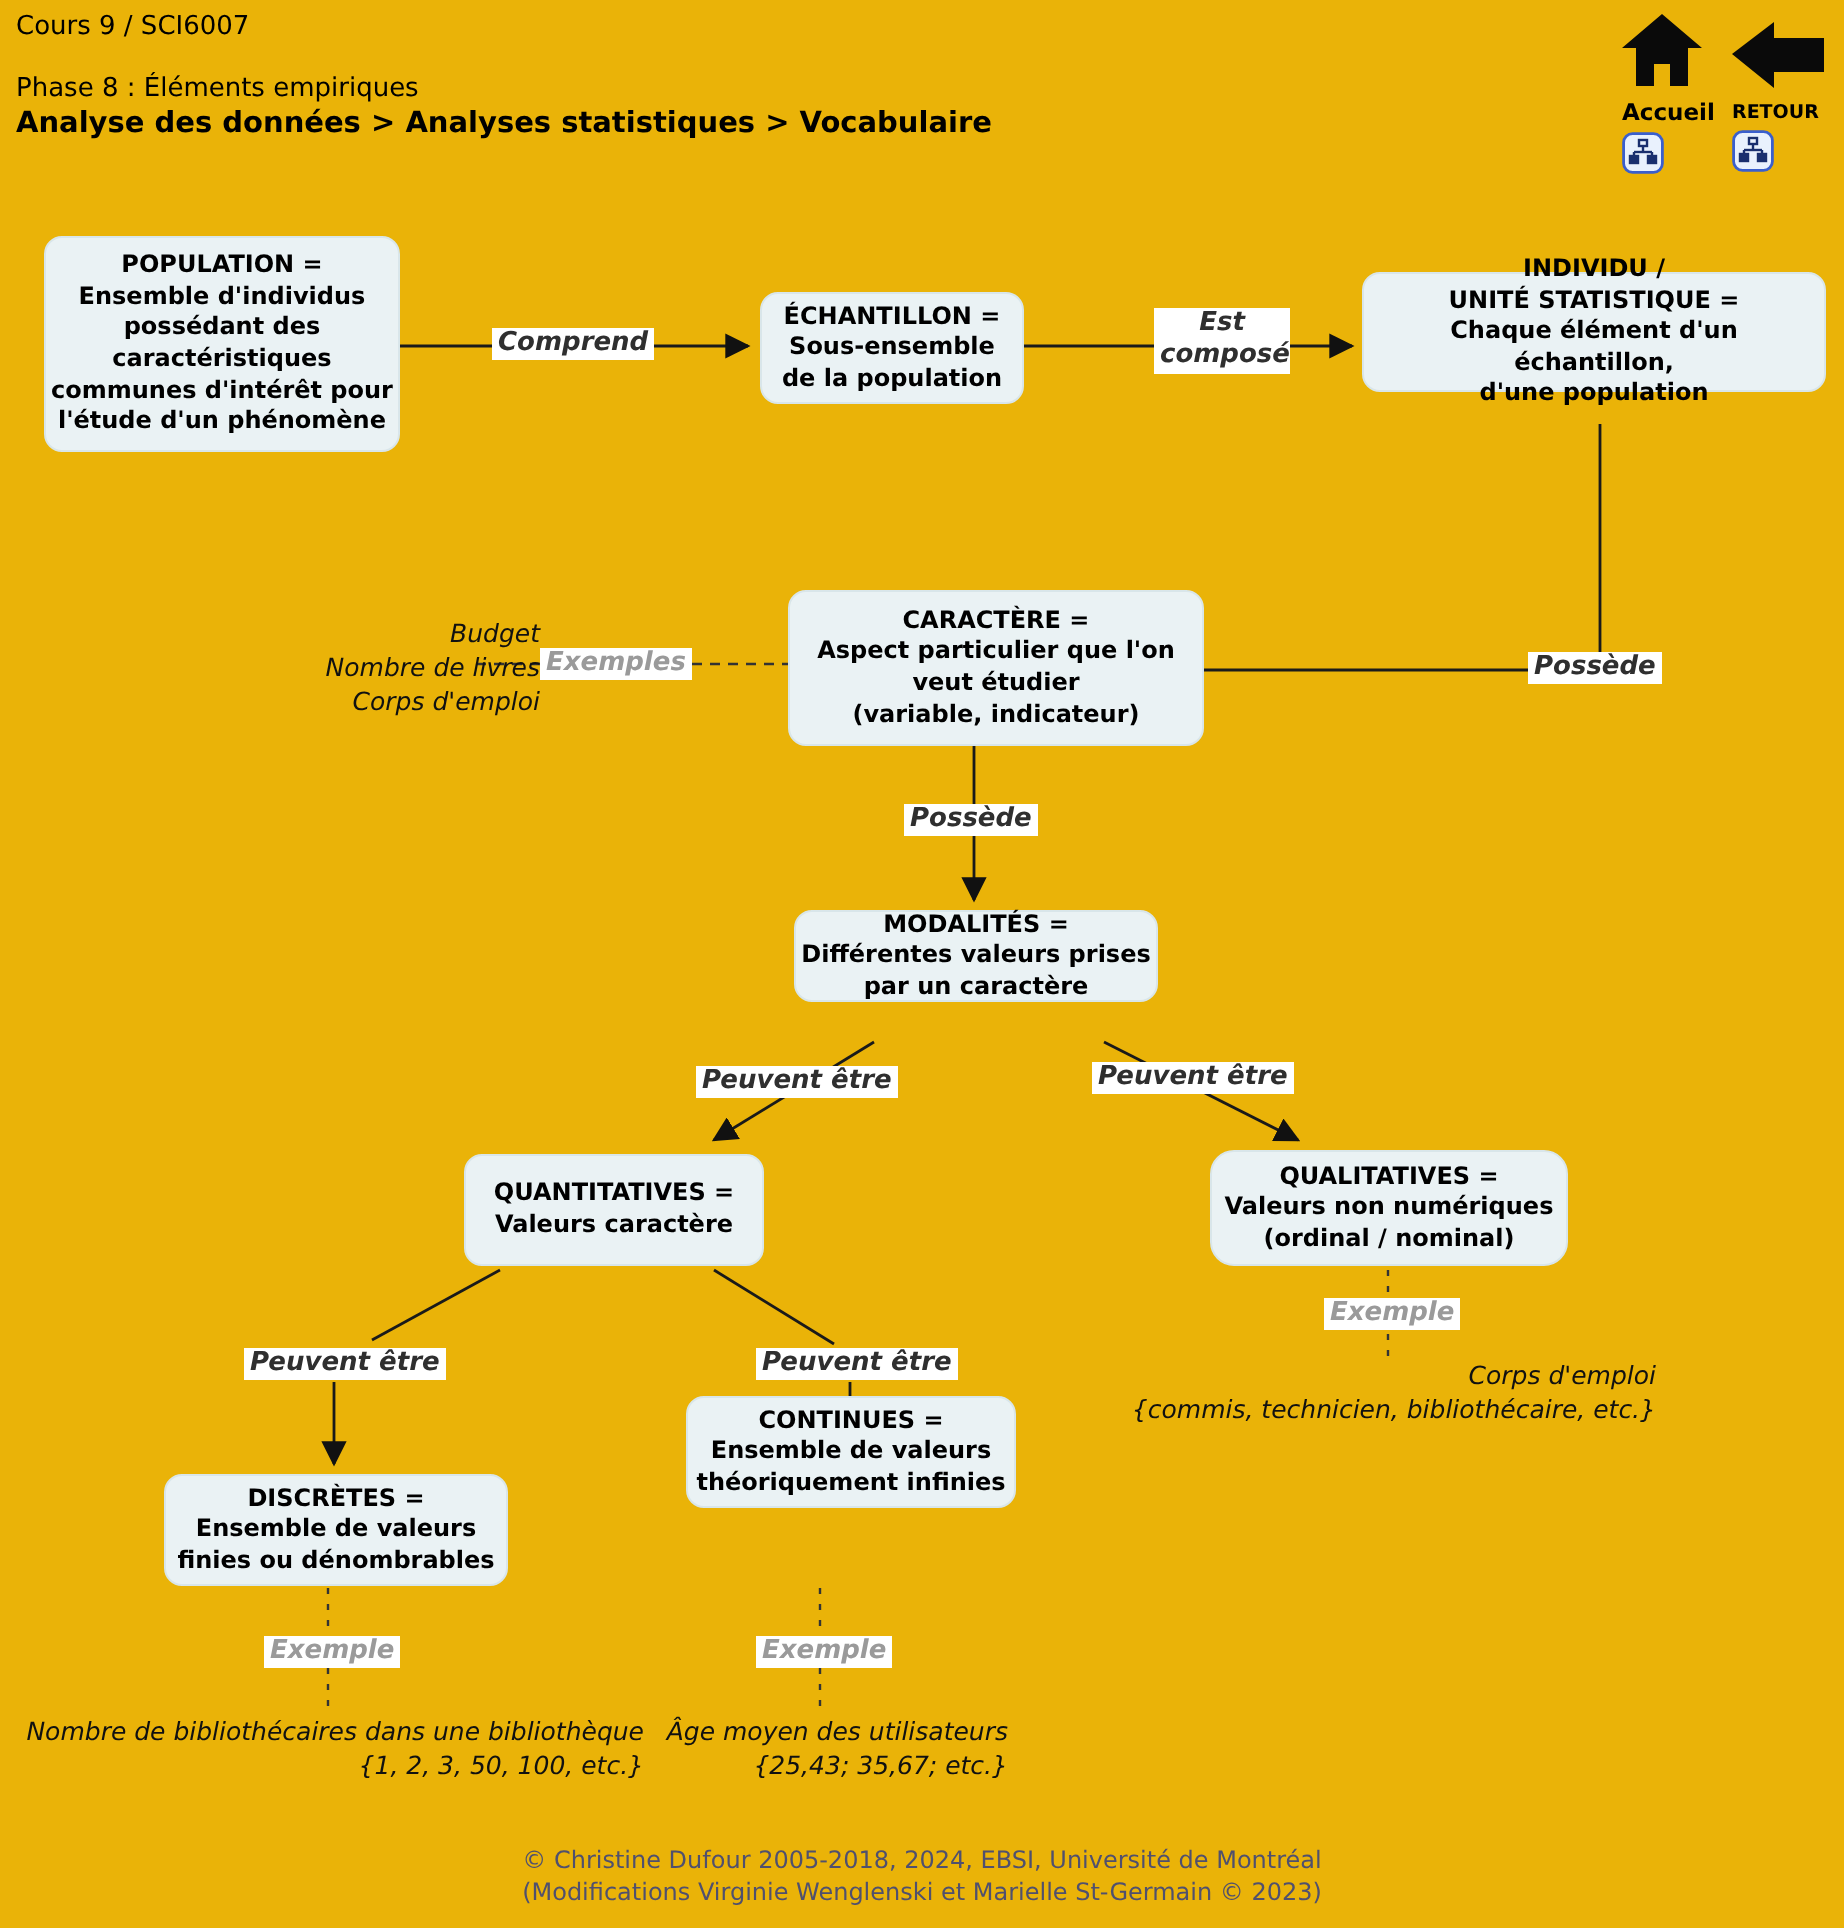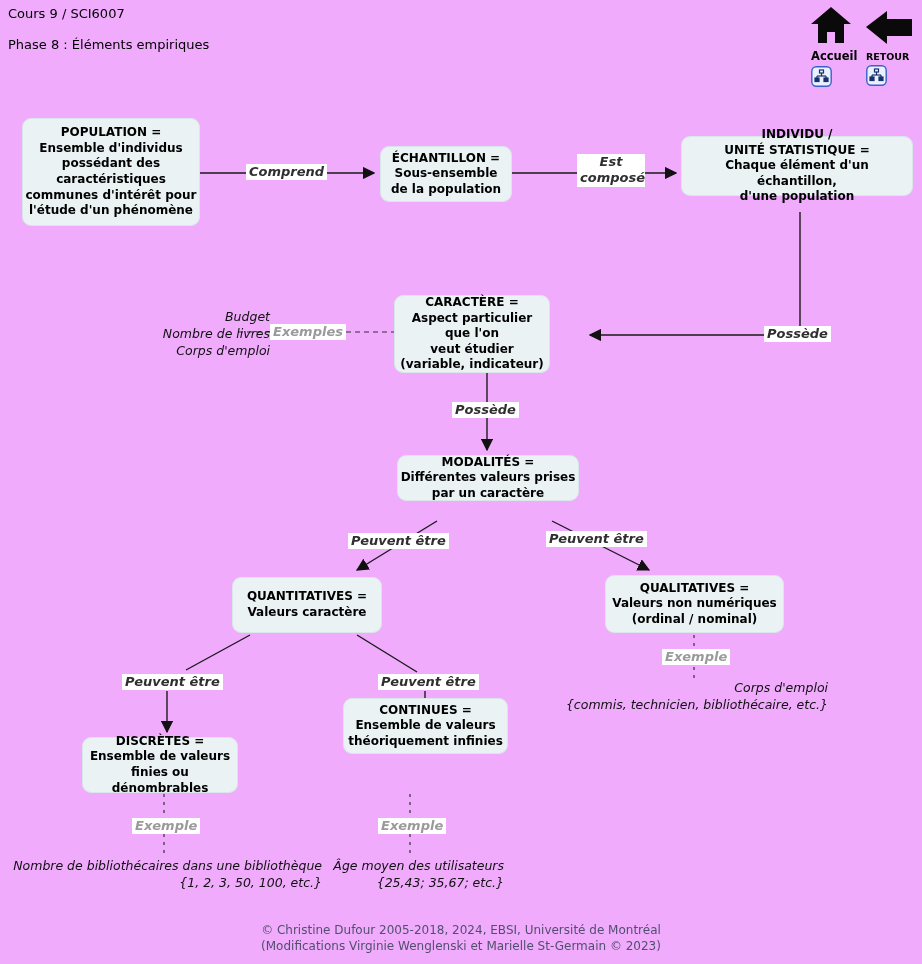--- a/index.html
+++ b/index.html
@@ -1,17 +1,17 @@
 <!DOCTYPE html>
 <html><head>
 <meta charset="utf-8">
 <style>
   html,body { margin:0; padding:0; background:#ffffff; }
   body { font-family: "DejaVu Sans", "Liberation Sans", sans-serif; }
-  #page { position:relative; width:922px; height:964px; background:#f0abfc; overflow:hidden; }
+  #page { position:relative; width:922px; height:964px; background:#eab308; overflow:hidden; }
 
   .hdr-line { position:absolute; left:8px; font-size:13px; color:#000; white-space:pre; }
   .hdr-breadcrumb { position:absolute; left:8px; font-size:14.5px; font-weight:bold; color:#000; white-space:pre; }
 
   .navcol { position:absolute; display:flex; flex-direction:column; align-items:flex-start; cursor:pointer; }
   .navlabel { font-weight:bold; color:#000; margin-top:1px; }
   .miniicon { margin-top:3px; }
 
   svg.layer { position:absolute; left:0; top:0; width:922px; height:964px; pointer-events:none; }
 
@@ -30,20 +30,21 @@
   .footer { position:absolute; left:0; top:922px; width:922px; text-align:center;
             font-size:12px; color:#50506e; white-space:pre-line; line-height:1.35; }
 </style>
 </head>
 <body>
 
 <div id="page">
 
   <div class="hdr-line" style="top:6px;">Cours 9 / SCI6007</div>
   <div class="hdr-line" style="top:37px;">Phase 8 : Éléments empiriques</div>
+  <div class="hdr-breadcrumb" style="top:54px;">Analyse des données &gt; Analyses statistiques &gt; Vocabulaire</div>
 
   <div class="navcol" style="left:811px; top:7px; width:54px;">
     <span>
       <svg width="40" height="37" viewBox="0 0 40 37">
           <path d="M20 0 L40 17 L33 17 L33 36 L24 36 L24 25 L16 25 L16 36 L7 36 L7 17 L0 17 Z" fill="#0a0a0a"></path>
         </svg>
     </span>
     <span class="navlabel" style="font-size:11.5px;">Accueil</span>
     <span class="miniicon">
       <svg width="21" height="21" viewBox="0 0 21 21">
@@ -116,33 +117,33 @@
   <div class="node" style="left:22px;  top:118px; width:178px; height:108px;">POPULATION =
 Ensemble d'individus
 possédant des
 caractéristiques
 communes d'intérêt pour
 l'étude d'un phénomène</div>
   <div class="node" style="left:681px; top:136px; width:232px; height:60px;">INDIVIDU /
 UNITÉ STATISTIQUE =
 Chaque élément d'un échantillon,
 d'une population</div>
-  <div class="node" style="left:394px; top:295px; width:156px; height:78px;">CARACTÈRE =
+  <div class="node" style="left:394px; top:295px; width:208px; height:78px;">CARACTÈRE =
 Aspect particulier que l'on
 veut étudier
 (variable, indicateur)</div>
   <div class="node" style="left:397px; top:455px; width:182px; height:46px;">MODALITÉS =
 Différentes valeurs prises
 par un caractère</div>
   <div class="node" style="left:232px; top:577px; width:150px; height:56px;">QUANTITATIVES =
 Valeurs caractère</div>
-  <div class="node" style="left:605px; top:575px; width:179px; height:58px;">QUALITATIVES =
+  <div class="node" style="left:605px; top:575px; width:179px; height:58px;border-radius:12px;">QUALITATIVES =
 Valeurs non numériques
 (ordinal / nominal)</div>
-  <div class="node" style="left:82px;  top:737px; width:156px; height:56px;">DISCRÈTES =
+  <div class="node" style="left:82px;  top:737px; width:172px; height:56px;">DISCRÈTES =
 Ensemble de valeurs
 finies ou dénombrables</div>
   <div class="node" style="left:343px; top:698px; width:165px; height:56px;">CONTINUES =
 Ensemble de valeurs
 théoriquement infinies</div>
 
   <div class="lbl" style="left:246px; top:164px;">Comprend</div>
   <div class="lbl" style="left:577px; top:154px; width:62px;">Est
 composé</div>
   <div class="lbl" style="left:764px; top:326px;">Possède</div>

